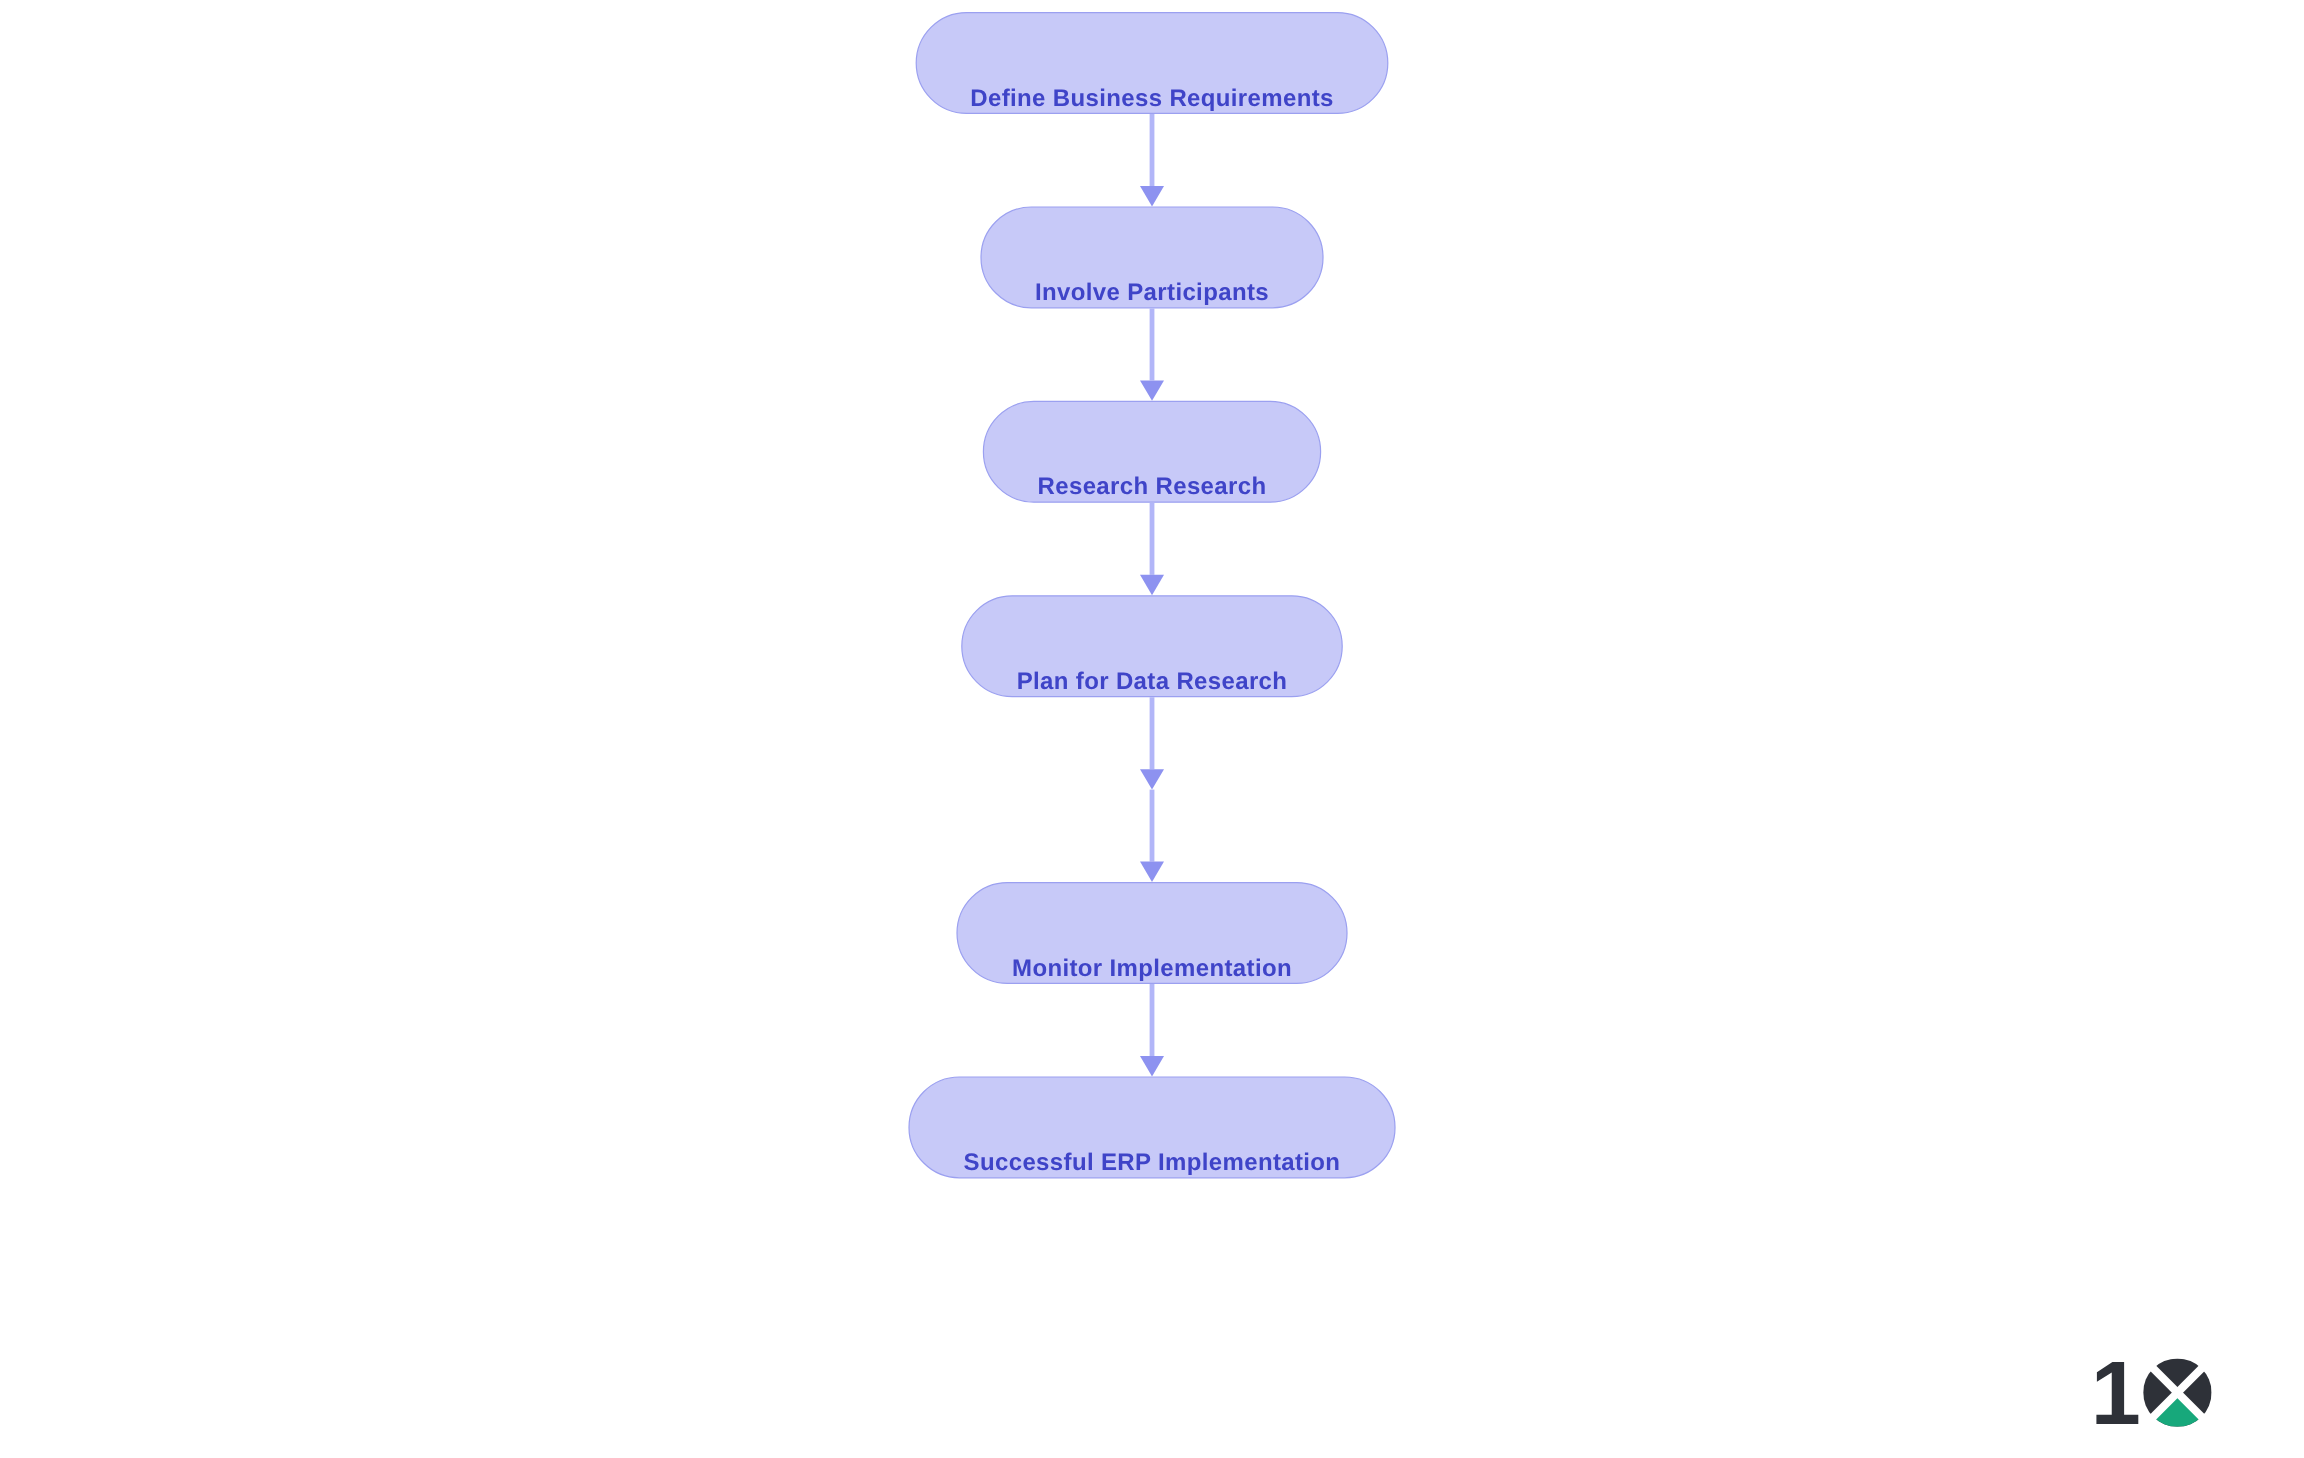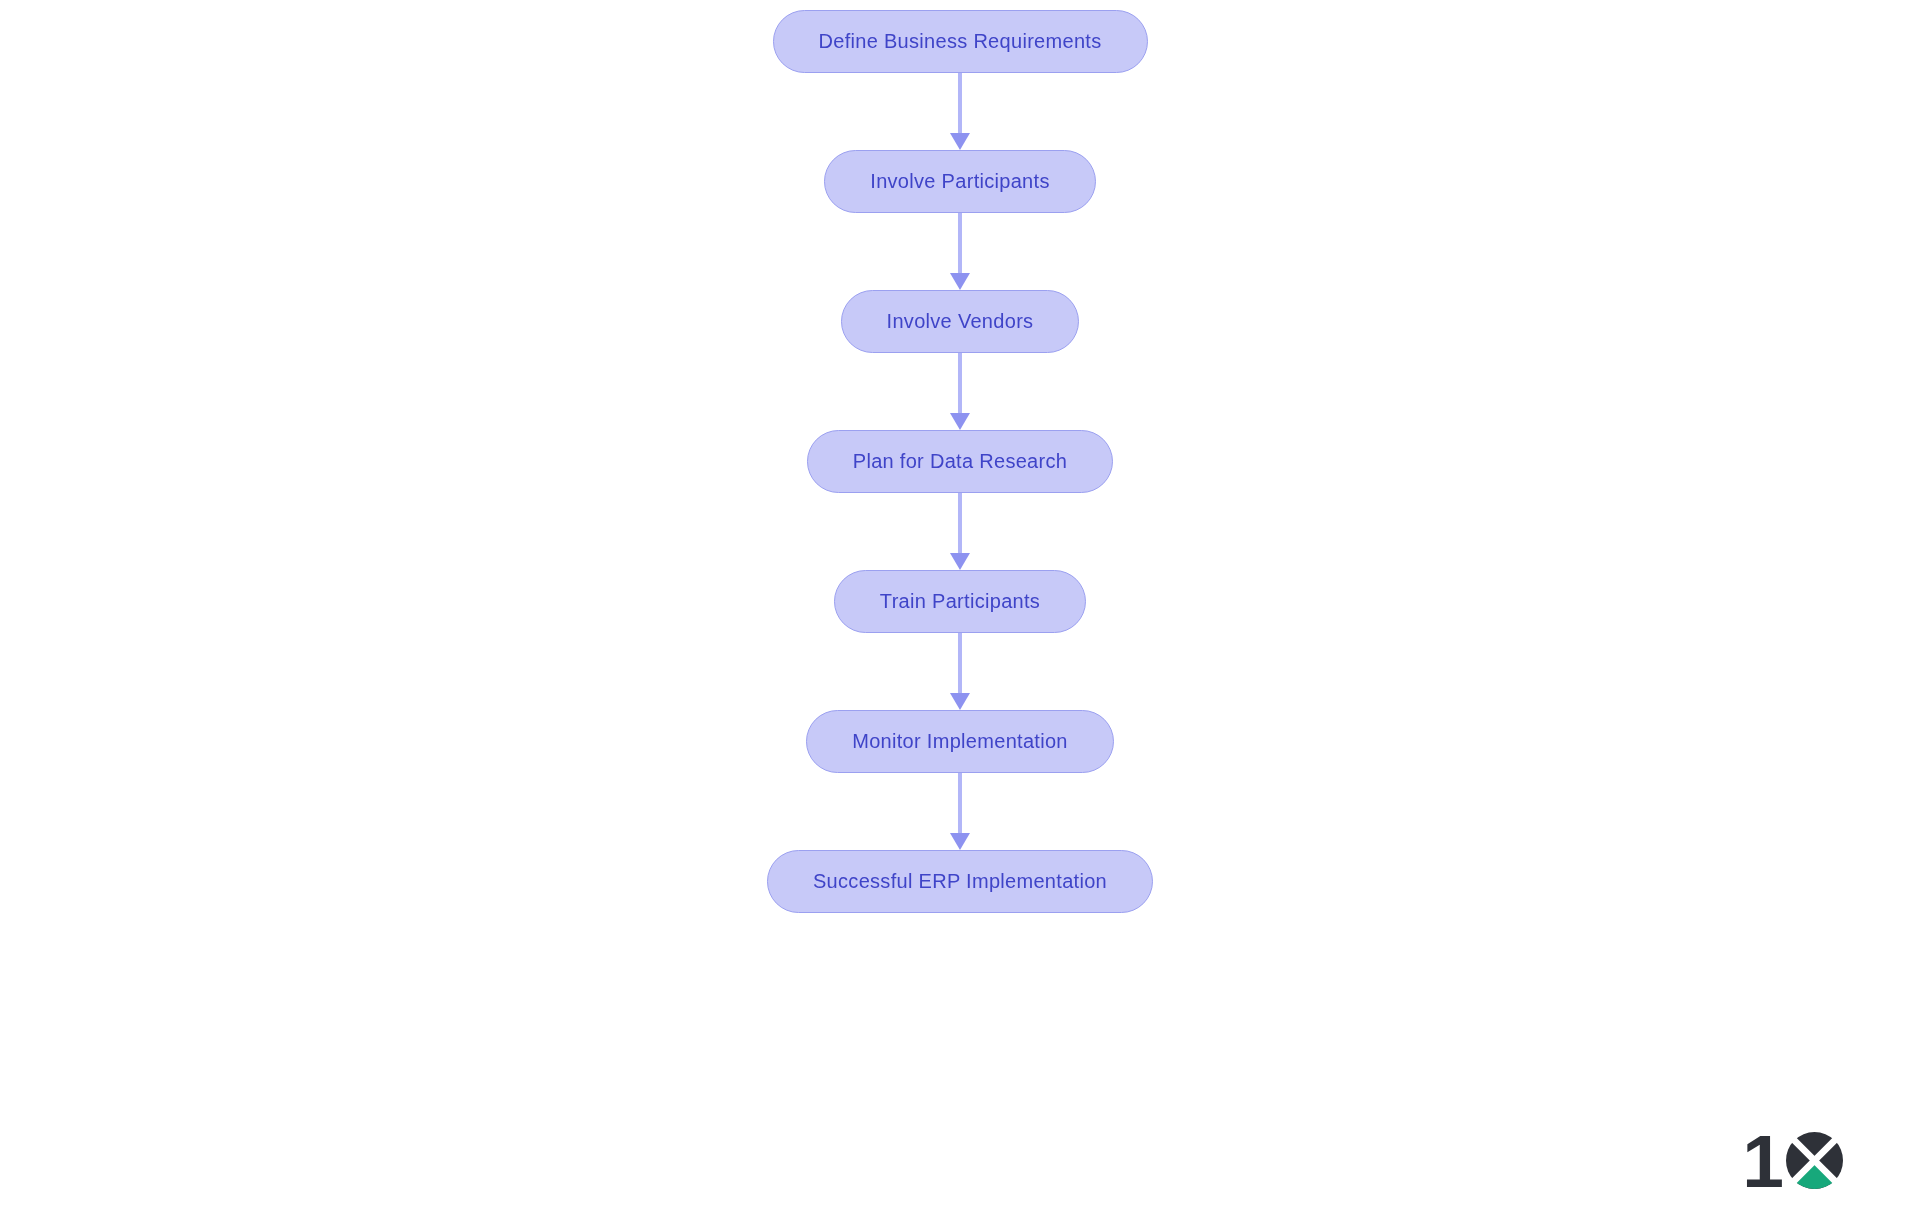--- a/index.html
+++ b/index.html
@@ -28,29 +28,30 @@
   .flow {
     position: absolute;
     top: 10px;
     left: 50%;
     transform: translateX(-50%);
     display: flex;
     flex-direction: column;
     align-items: center;
   }
   .node {
-    height: 63px;
+    height: 85px;
     padding: 0 45px;
     background: var(--node-fill);
     border: 1.5px solid var(--node-border);
     border-radius: 44px;
     display: flex;
-    align-items: center;
+    align-items: flex-end;
     justify-content: center;
     white-space: nowrap;
+    font-weight: bold;
   }
   .node-label {
     color: var(--node-text);
     font-size: 20px;
     letter-spacing: 0.3px;
   }
   .connector {
     height: 77px;
     display: flex;
     flex-direction: column;
@@ -105,40 +106,37 @@
     <div class="node">
       <span class="node-label">Involve Participants</span>
     </div>
 
     <div class="connector">
       <div class="connector-line"></div>
       <div class="connector-head"></div>
     </div>
 
     <div class="node">
-      <span class="node-label">Involve Vendors</span>
+      <span class="node-label">Research Research</span>
     </div>
 
     <div class="connector">
       <div class="connector-line"></div>
       <div class="connector-head"></div>
     </div>
 
     <div class="node">
       <span class="node-label">Plan for Data Research</span>
     </div>
 
     <div class="connector">
       <div class="connector-line"></div>
       <div class="connector-head"></div>
     </div>
 
-    <div class="node">
-      <span class="node-label">Train Participants</span>
-    </div>
 
     <div class="connector">
       <div class="connector-line"></div>
       <div class="connector-head"></div>
     </div>
 
     <div class="node">
       <span class="node-label">Monitor Implementation</span>
     </div>
 

